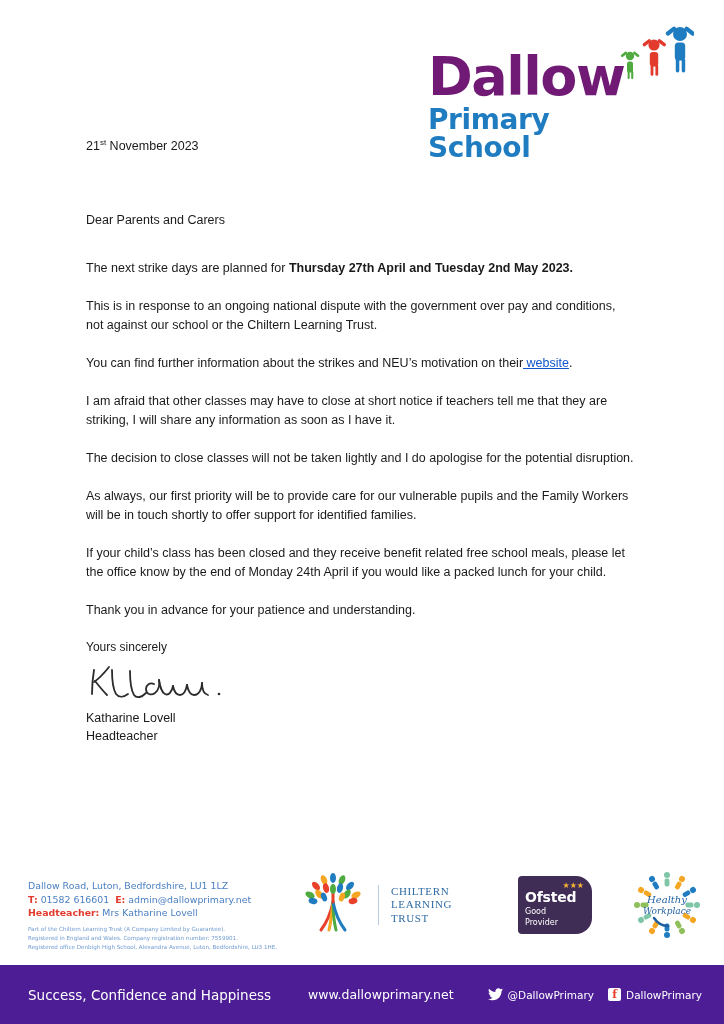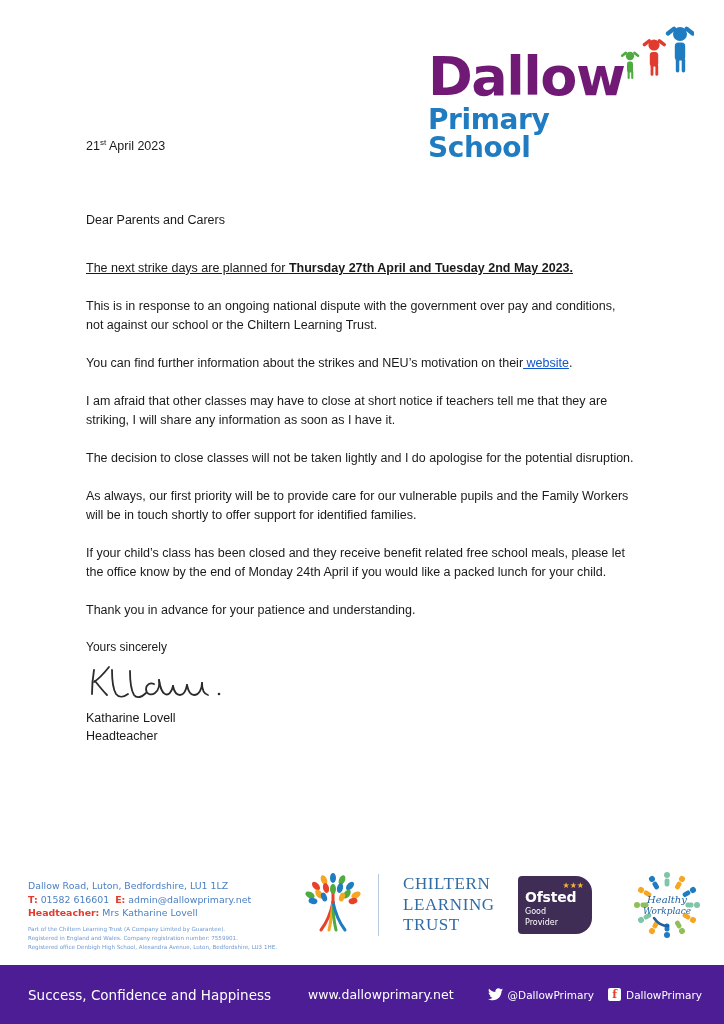--- a/index.html
+++ b/index.html
@@ -82,21 +82,21 @@
   .salutation {
     font-size: 12.5px;
     margin: 58px 0 0 0;
   }
   .para {
     font-size: 12.5px;
     line-height: 1.52;
     margin: 19px 0 0 0;
     text-align: left;
   }
-  .para.first-para { margin-top: 32px; text-decoration: underline; }
+  .para.first-para { margin-top: 32px; }
   .para b { font-weight: bold; }
   .para .bu {
     font-weight: bold;
     text-decoration: underline;
     font-size: 13.2px;
   }
   .link {
     color: #1155cc;
     text-decoration: underline;
   }
@@ -163,24 +163,24 @@
   .badge {
     position: absolute;
     top: 0;
     height: 80px;
     display: flex;
     align-items: center;
   }
   .badge-clt { left: 0; }
   .clt-text {
     margin-left: 12px;
-    padding-left: 24px;
+    padding-left: 12px;
     border-left: 1px solid #b9c9dd;
     font-family: "Liberation Serif", serif;
-    font-size: 17px;
+    font-size: 11px;
     line-height: 1.22;
     letter-spacing: 0.6px;
     color: #2f6ba4;
   }
   .clt-text span { display: block; }
   .badge-ofsted { left: 218px; }
   .ofsted-box {
     width: 74px;
     height: 58px;
     background: #402d56;
@@ -304,21 +304,21 @@
       </svg>
     </div>
     <div class="wordmark">
       <span class="w-dallow">Dallow</span>
       <span class="w-primary">Primary School</span>
     </div>
   </div>
 
   <div class="letter">
 
-    <p class="date-line"><span>21</span><sup>st</sup><span> April 2023</span></p>
+    <p class="date-line"><span>21</span><sup>st</sup><span> November 2023</span></p>
 
     <p class="salutation">Dear Parents and Carers</p>
 
     <p class="para first-para"><span>The next strike days are planned for </span><b>Thursday 27th April and Tuesday 2nd May 2023.</b></p>
 
     <p class="para">This is in response to an ongoing national dispute with the government over pay and conditions, not against our school or the Chiltern Learning Trust.</p>
 
     <p class="para"><span>You can find further information about the strikes and NEU’s motivation on their</span><a class="link" href="#"> website</a><span>.</span></p>
 
 

